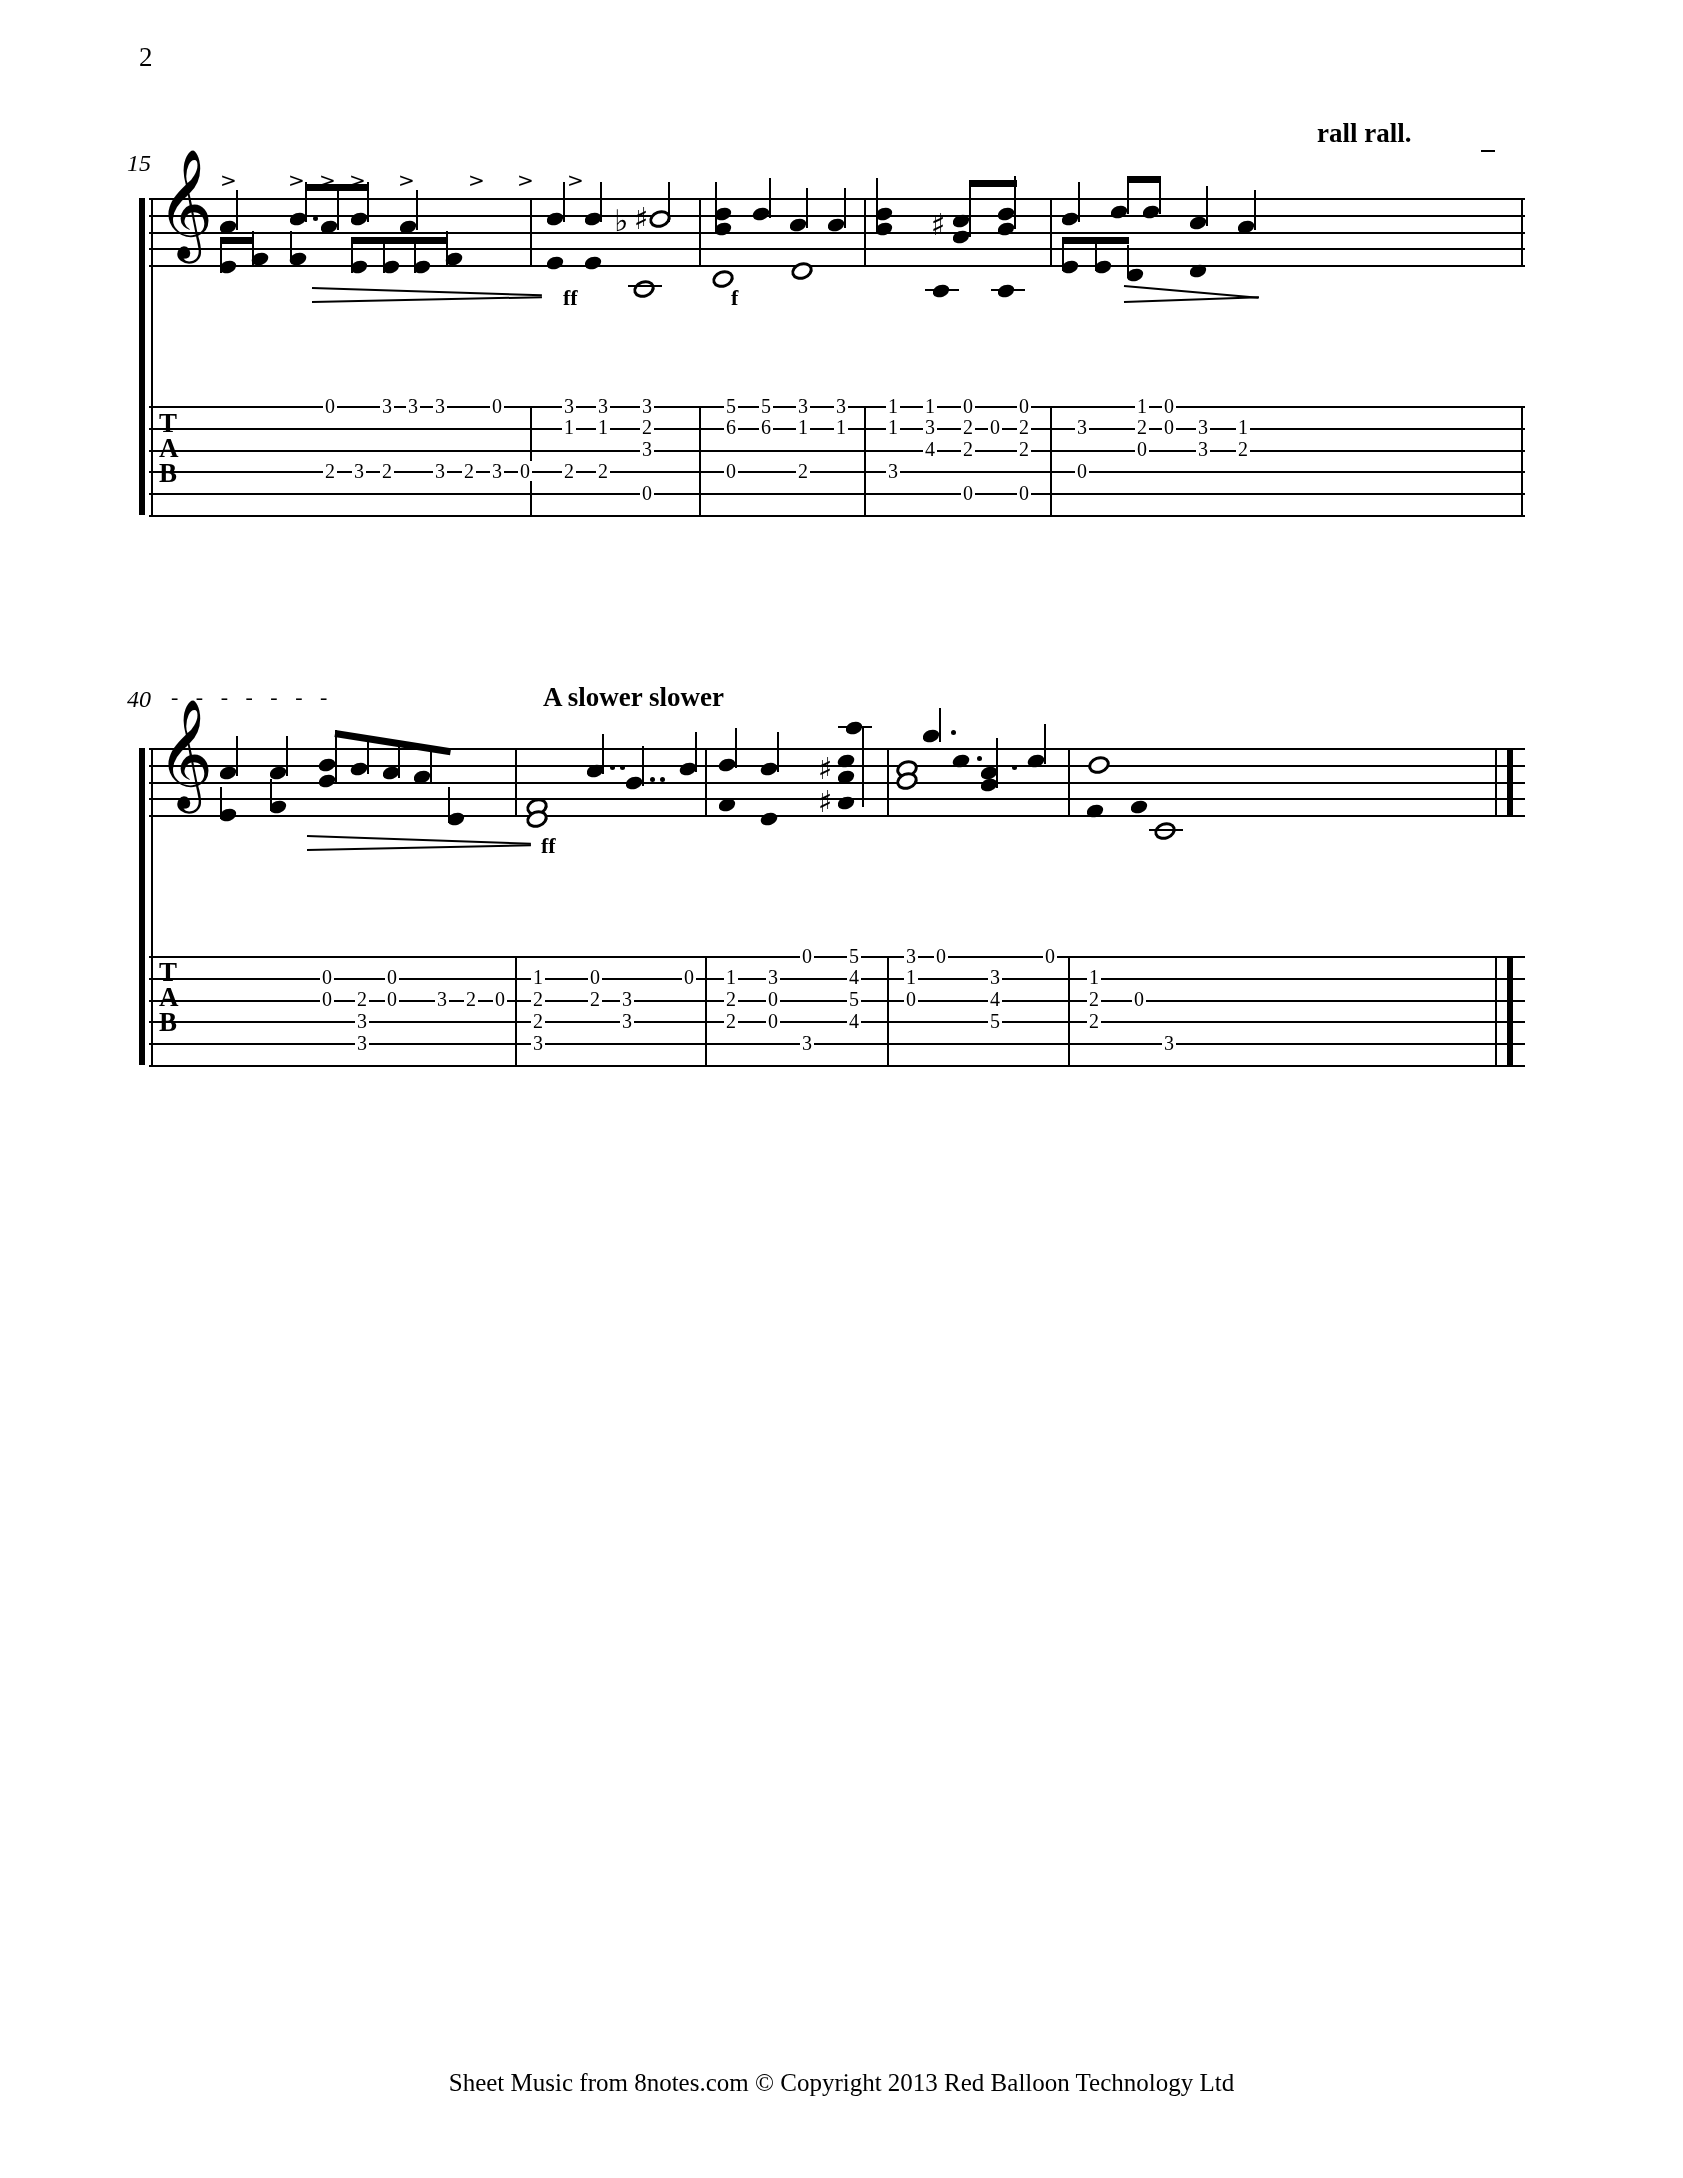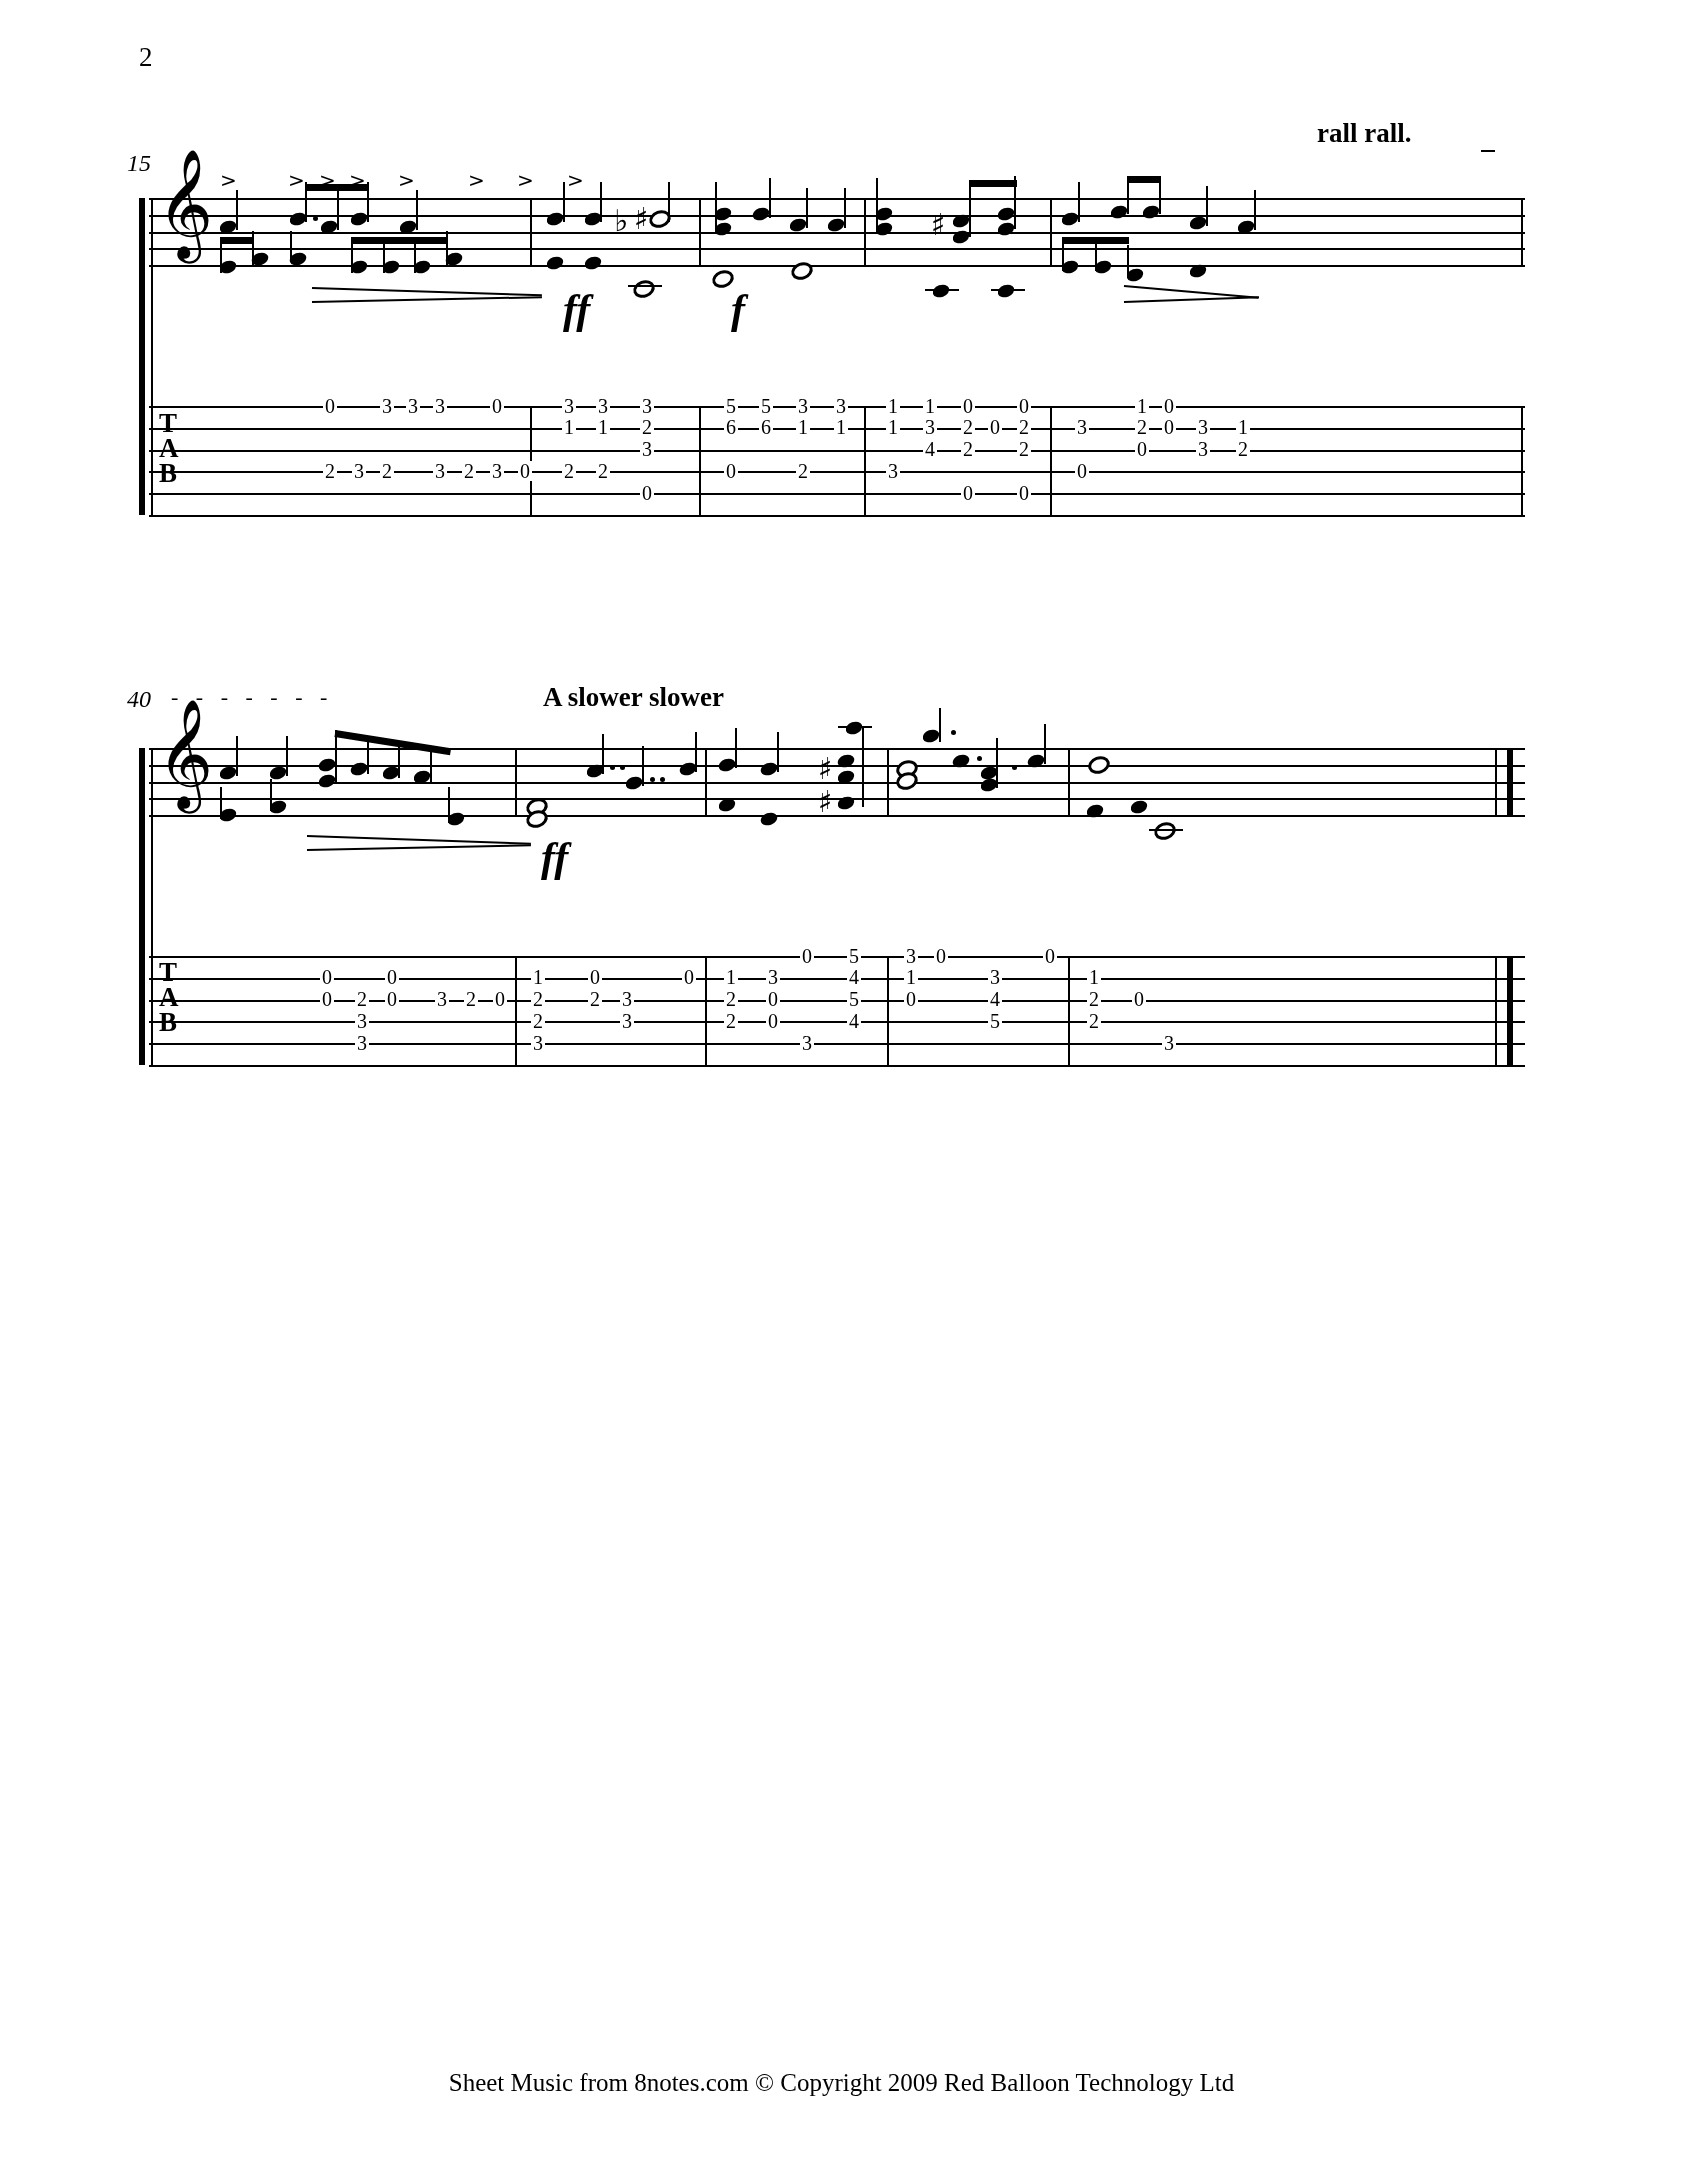--- a/index.html
+++ b/index.html
@@ -50,23 +50,22 @@
   .tempo-text {
     position: absolute;
     font-weight: bold;
     font-size: 27px;
     font-family: "Liberation Serif", serif;
   }
 
   .dyn {
     position: absolute;
     font-family: "Liberation Serif", serif;
-    font-style: italic;
     font-weight: bold;
-    font-size: 42px;
+    font-size: 22px;
   }
   .stafflines {
     position: absolute;
     left: 0;
     width: 1376px;
   }
   .stafflines .ln {
     position: absolute;
     left: 0;
     width: 100%;
@@ -577,16 +576,16 @@
         <div class="tabnum" style="left: 705px; top: 313px;">4</div>
         <div class="tabnum" style="left: 846px; top: 313px;">5</div>
         <div class="tabnum" style="left: 945px; top: 313px;">2</div>
         <div class="tabnum" style="left: 213px; top: 335px;">3</div>
         <div class="tabnum" style="left: 389px; top: 335px;">3</div>
         <div class="tabnum" style="left: 658px; top: 335px;">3</div>
         <div class="tabnum" style="left: 1020px; top: 335px;">3</div>
       </div>
   </div>
 
-  <div class="footer">Sheet Music from 8notes.com © Copyright 2009 Red Balloon Technology Ltd</div>
+  <div class="footer">Sheet Music from 8notes.com © Copyright 2013 Red Balloon Technology Ltd</div>
 
 </div>
 
 
 </body></html>

